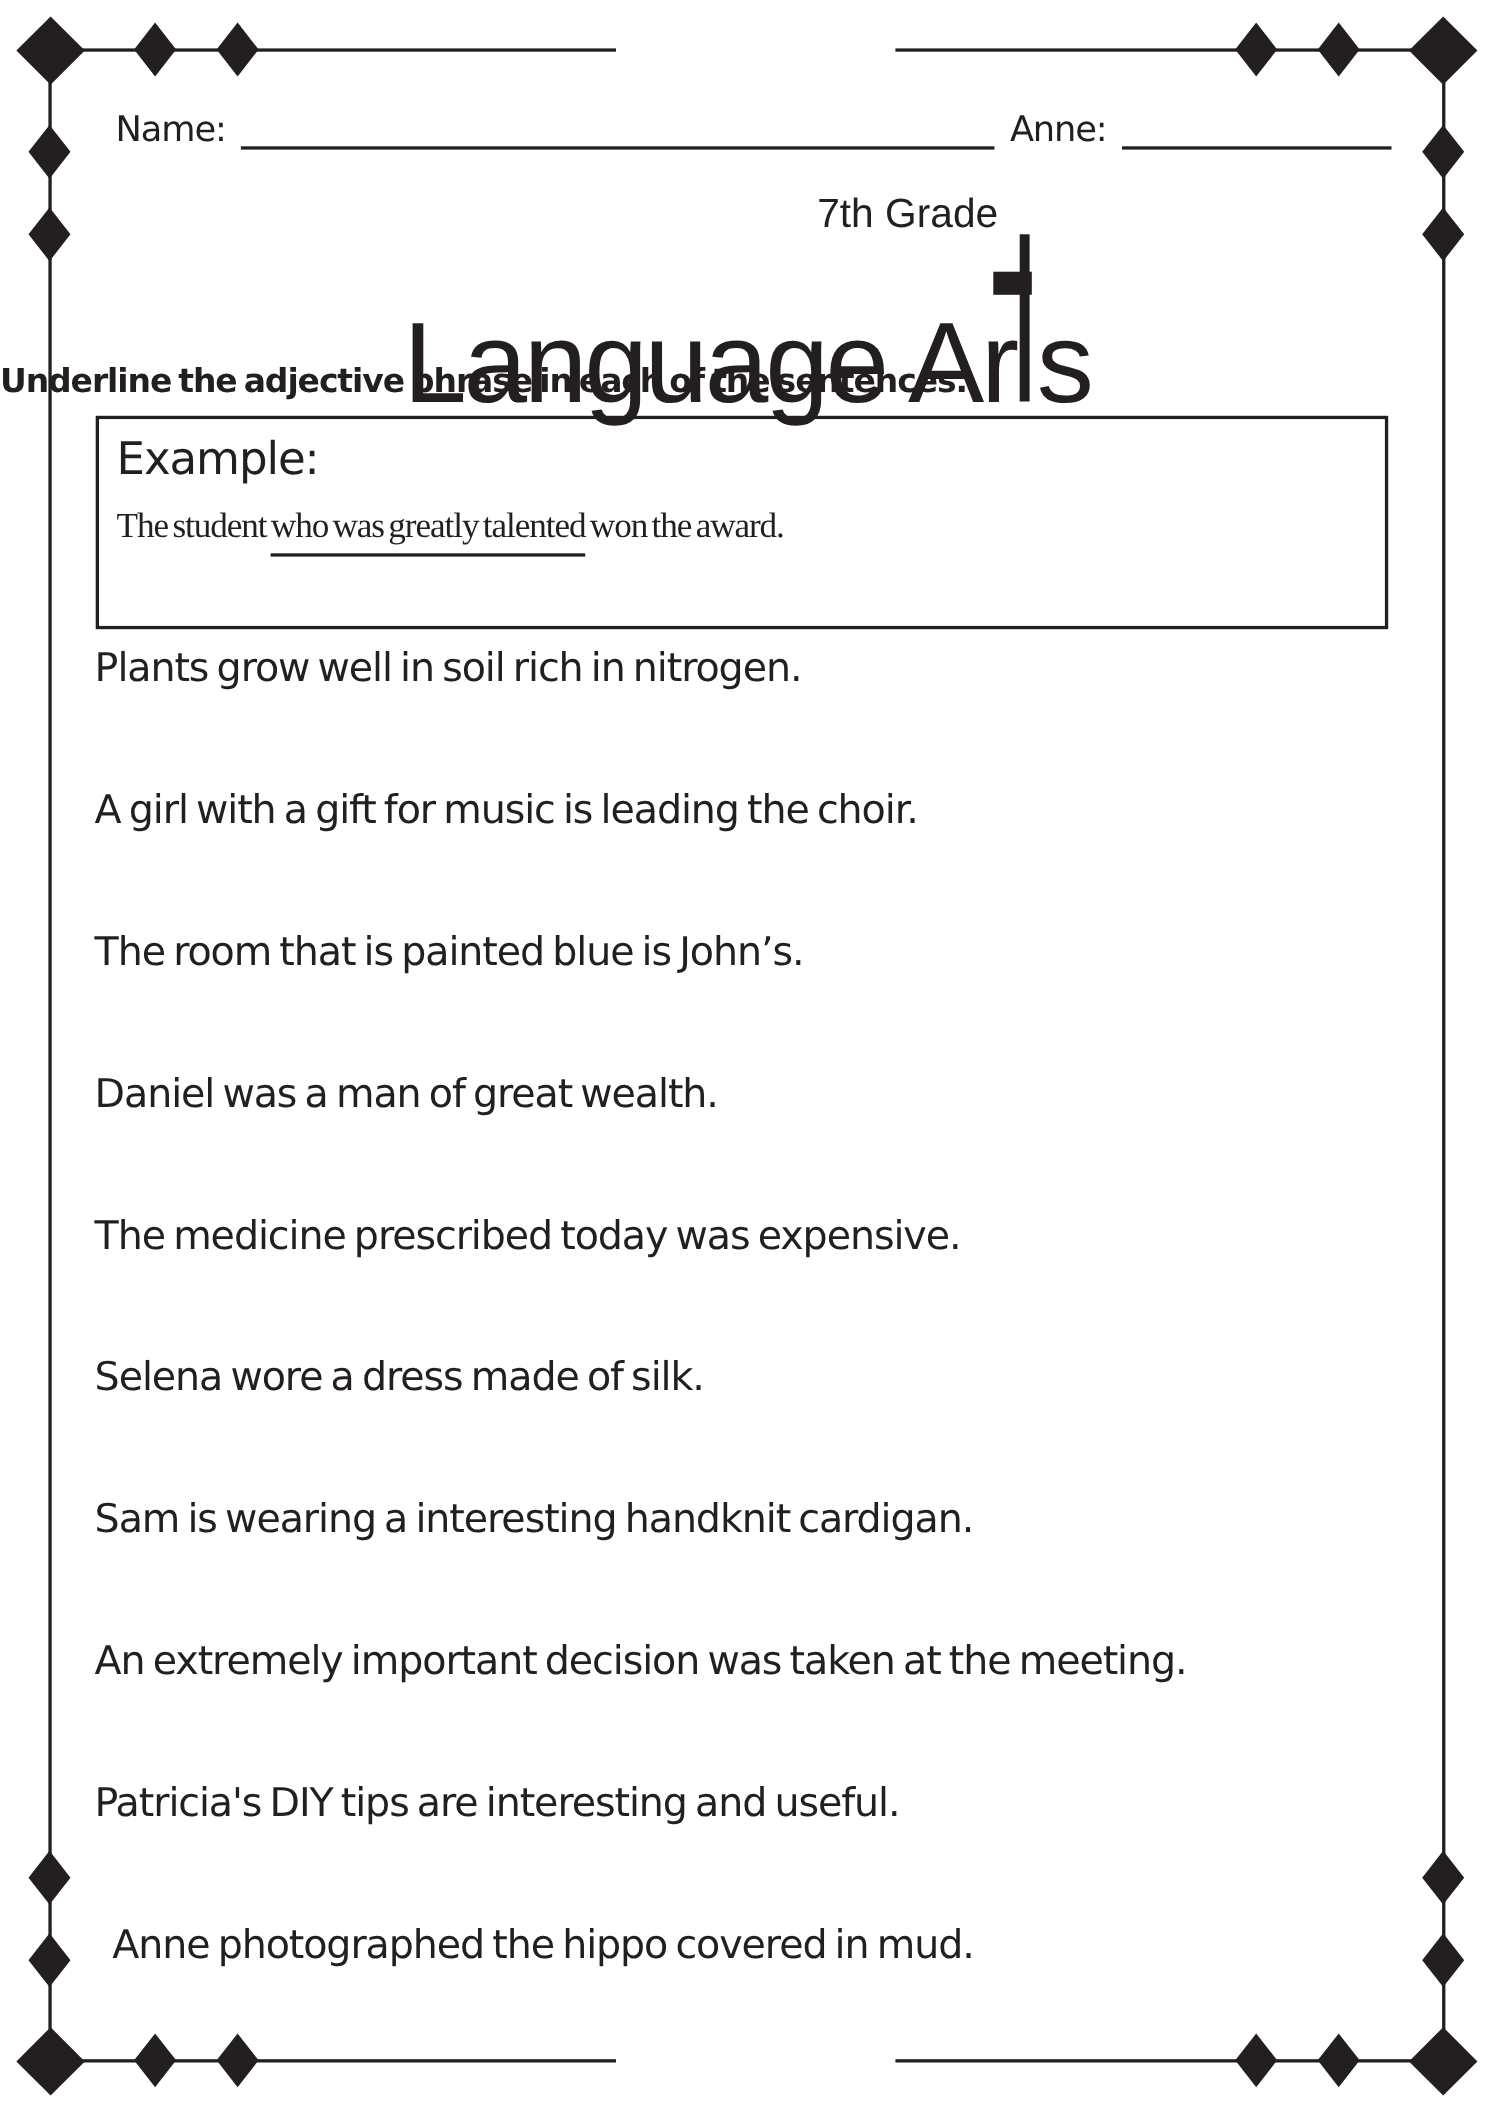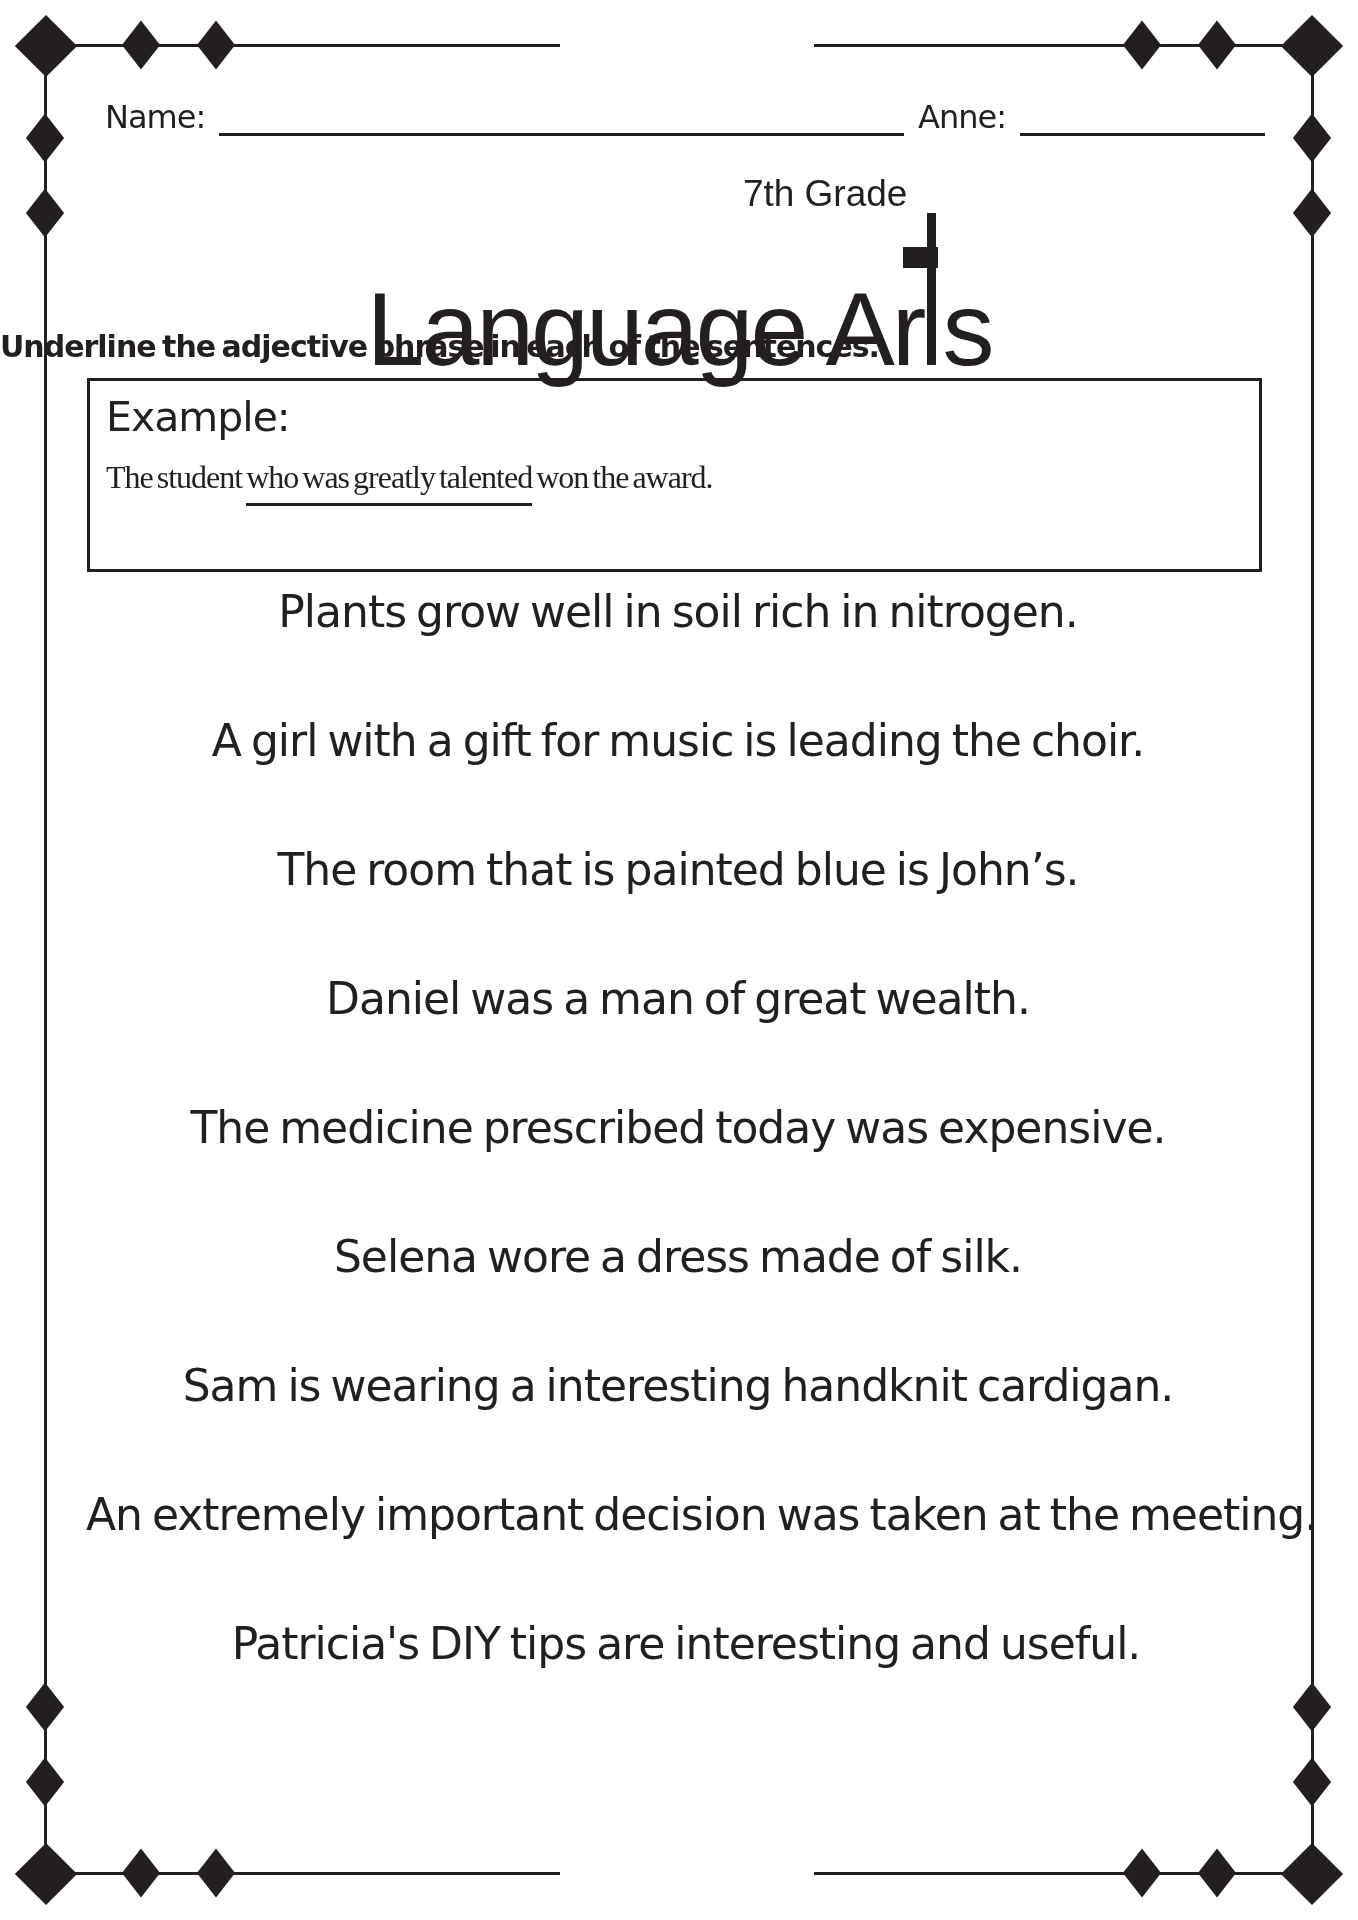--- a/index.html
+++ b/index.html
@@ -81,22 +81,22 @@
   .example-label { font-size:41px; letter-spacing:-1px; margin-bottom:18px; }
   .example-sentence { font-size:32px; letter-spacing:-1px; word-spacing:-3px; white-space:nowrap;font-family:Liberation Serif, serif; }
   .underlined { border-bottom:3px solid var(--ink); padding-bottom:8px; }
 
   
   .sentences {
     position:absolute; top:588px; left:86px; right:88px;
     display:flex; flex-direction:column;
   }
   .sentence {
-    font-size:44px; line-height:1.1; height:44px; margin-bottom:85px;
-    letter-spacing:-1px; word-spacing:-3px; white-space:nowrap;text-align:center;
+    font-size:36px; line-height:1.1; height:44px; margin-bottom:85px;
+    letter-spacing:-1px; word-spacing:-3px; white-space:nowrap;
   }
   .sentence:last-child { padding-left:16px; margin-bottom:0; }
 </style>
 </head>
 <body>
 
 <div class="bline b-top-left"></div>
 <div class="bline b-top-right"></div>
 <div class="bline b-bottom-left"></div>
 <div class="bline b-bottom-right"></div>
@@ -152,13 +152,14 @@
 <div class="sentences">
   <div class="sentence">Plants grow well in soil rich in nitrogen.</div>
   <div class="sentence">A girl with a gift for music is leading the choir.</div>
   <div class="sentence">The room that is painted blue is John’s.</div>
   <div class="sentence">Daniel was a man of great wealth.</div>
   <div class="sentence">The medicine prescribed today was expensive.</div>
   <div class="sentence">Selena wore a dress made of silk.</div>
   <div class="sentence">Sam is wearing a interesting handknit cardigan.</div>
   <div class="sentence">An extremely important decision was taken at the meeting.</div>
   <div class="sentence">Patricia's DIY tips are interesting and useful.</div>
+  <div class="sentence">Anne photographed the hippo covered in mud.</div>
 </div>
 
 </body></html>

